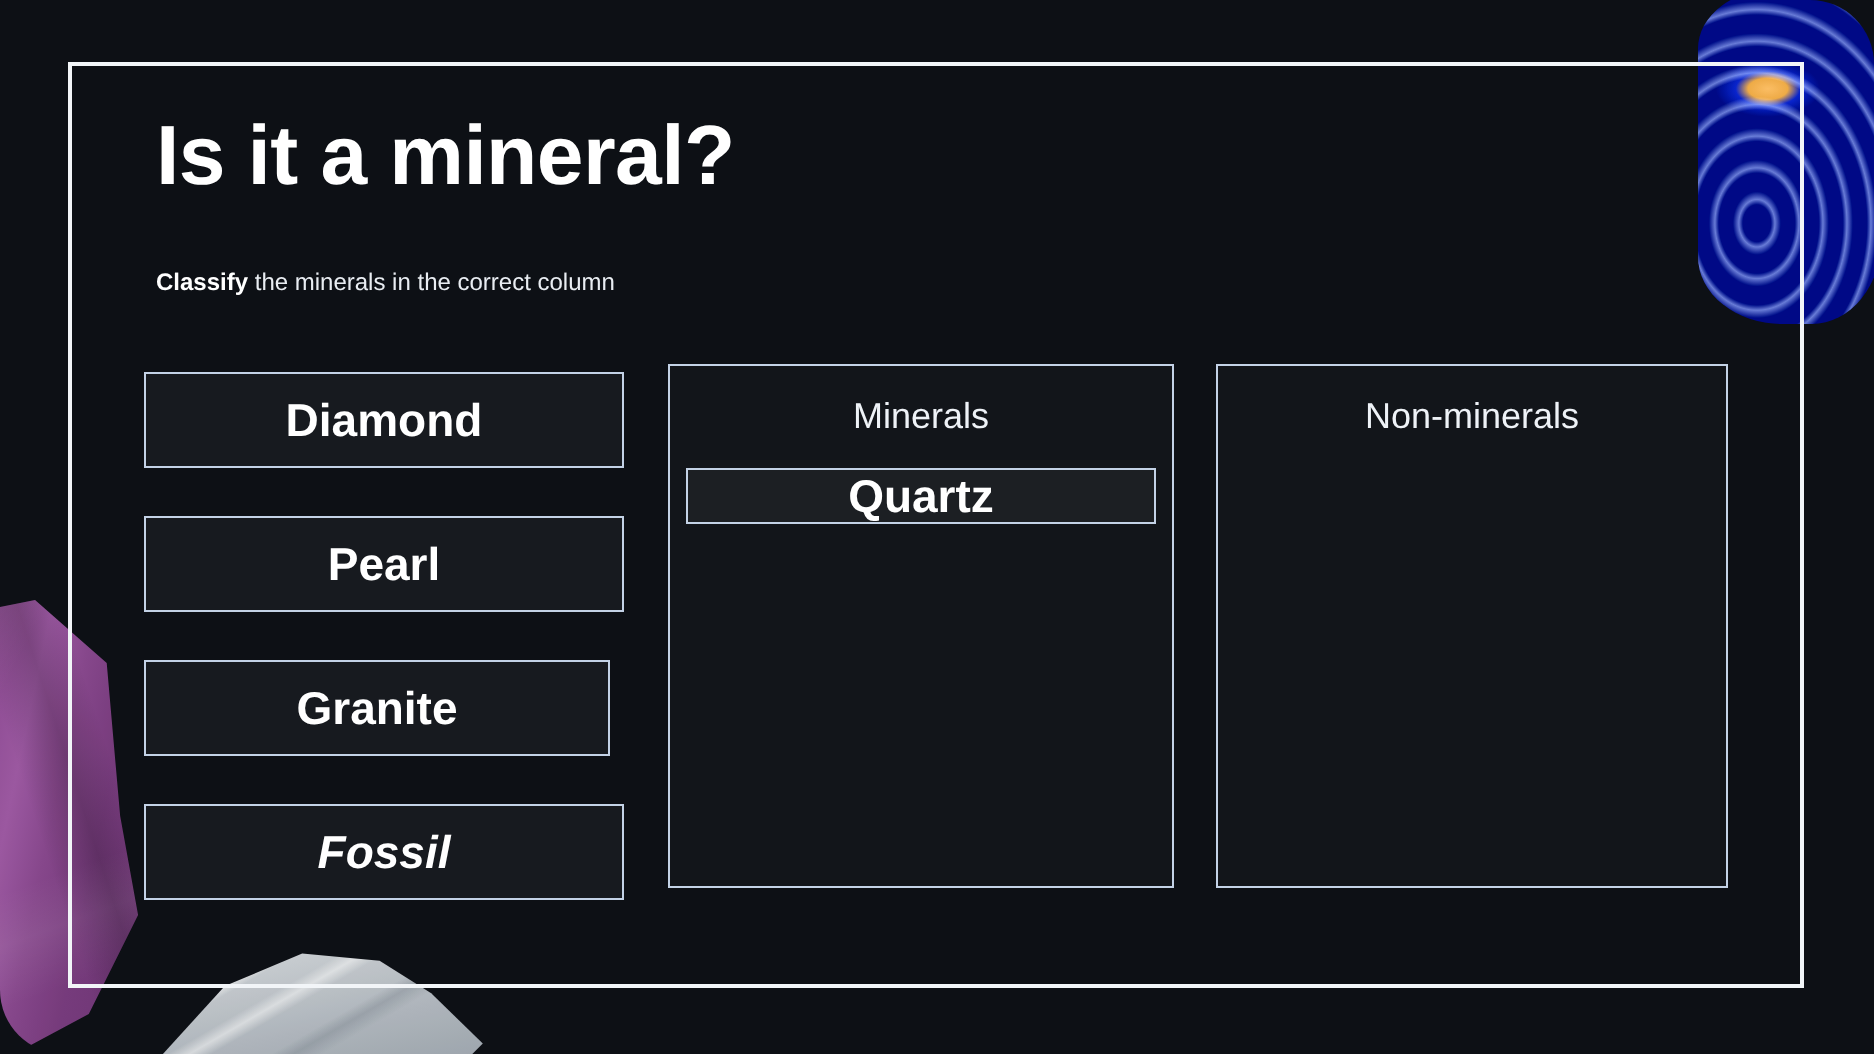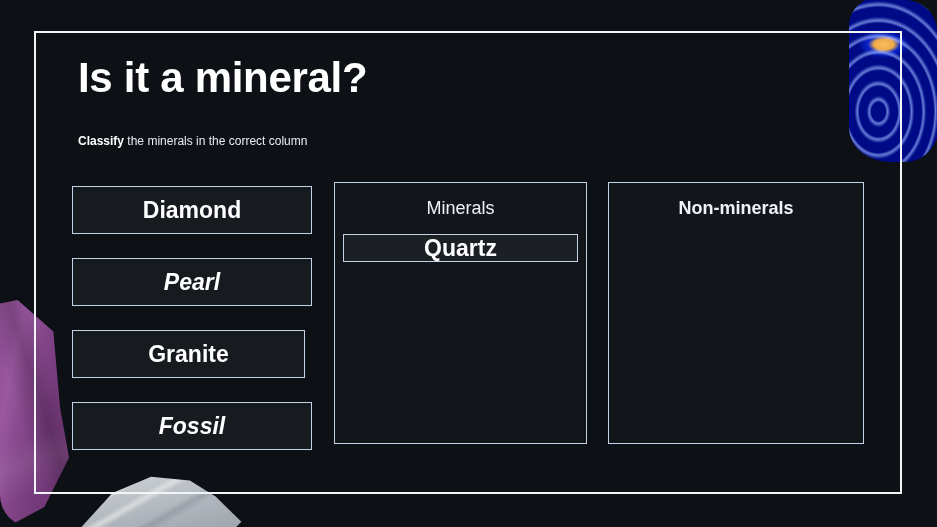--- a/index.html
+++ b/index.html
@@ -137,34 +137,34 @@
     border: 1px solid #c3d2e6;
     background: rgba(255,255,255,0.045);
     color: #ffffff;
     font-size: 23px;
     font-weight: bold;
     display: flex;
     align-items: center;
     justify-content: center;
   }
   #card-0 { left: 72px; top: 186px; width: 240px; height: 48px; }
-  #card-1 { left: 72px; top: 258px; width: 240px; height: 48px; font-style: italic; }
+  #card-1 { left: 72px; top: 258px; width: 240px; height: 48px; }
   #card-2 { left: 72px; top: 330px; width: 233px; height: 48px; }
   #card-3 { left: 72px; top: 402px; width: 240px; height: 48px; font-style: italic; }
   
   .zone {
     position: absolute;
     box-sizing: border-box;
     border: 1px solid #c3d2e6;
     background: rgba(255,255,255,0.025);
     top: 182px;
     height: 262px;
   }
   #zone-minerals { left: 334px; width: 253px; }
-  #zone-nonminerals { left: 608px; width: 256px; font-weight: bold; }
+  #zone-nonminerals { left: 608px; width: 256px; }
   .zone-label {
     position: absolute;
     top: 15px;
     left: 0;
     right: 0;
     text-align: center;
     font-size: 18px;
     color: #eef2f7;
   }
   .zone-items {

